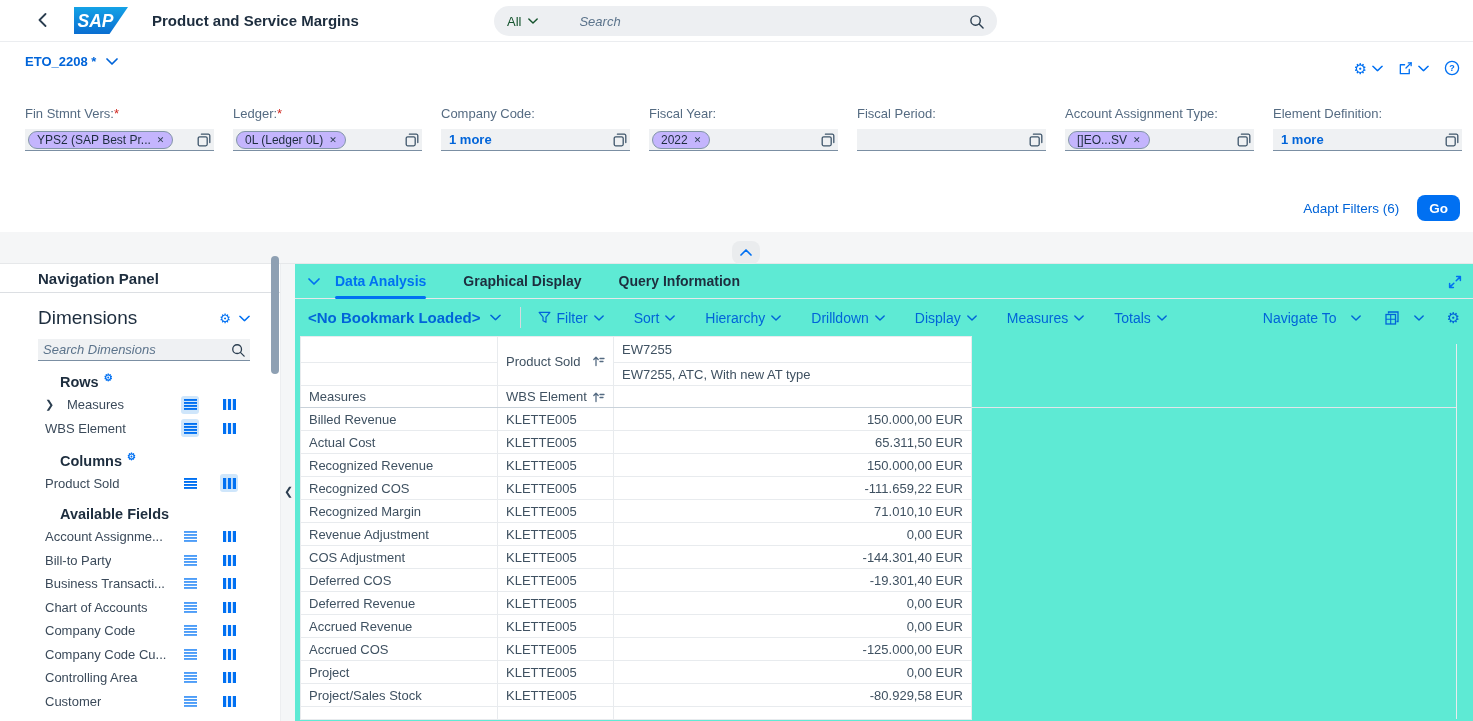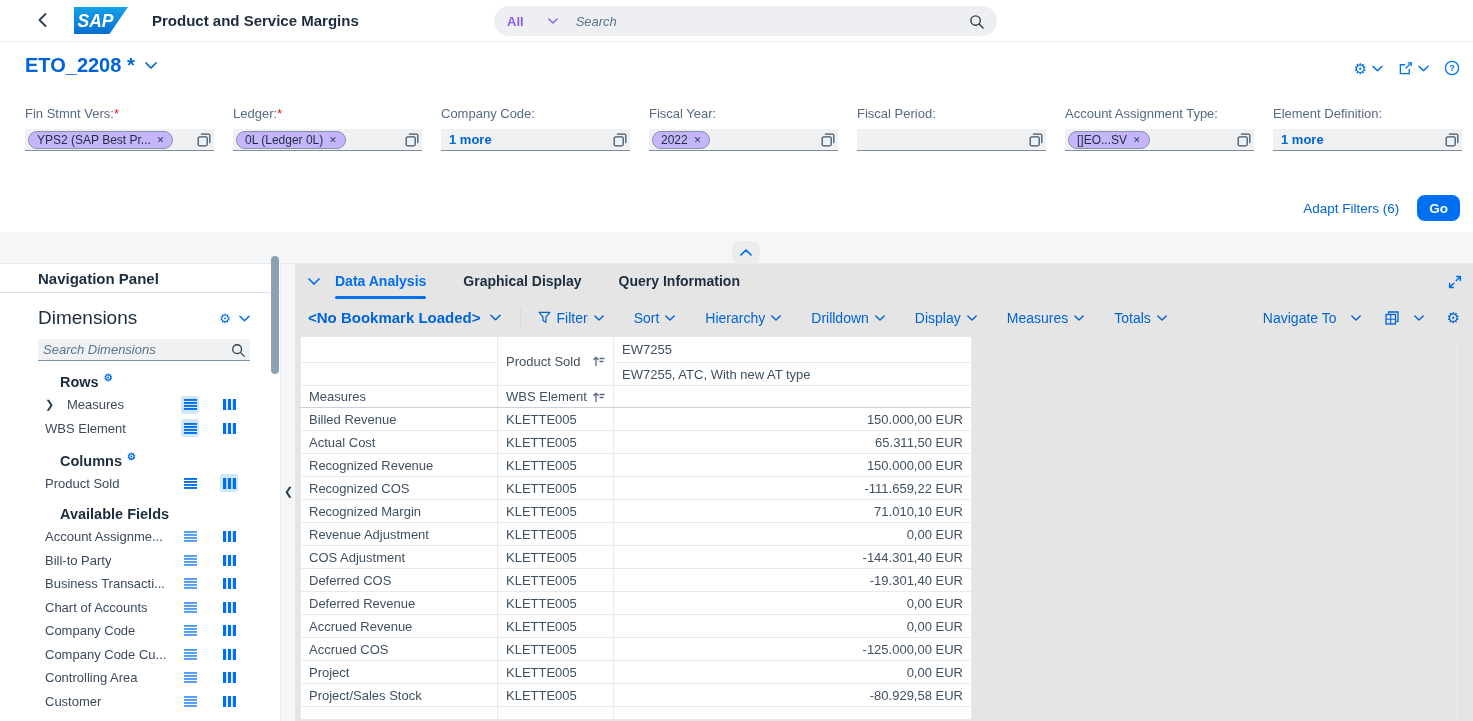--- a/index.html
+++ b/index.html
@@ -11,31 +11,31 @@
   svg { display:block; }
 
   
   .shell { position:absolute; top:0; left:0; right:0; height:42px; background:#fff;
            border-bottom:1px solid #ebedf0; }
   .shell-back { position:absolute; left:38px; top:13px; color:#2b3e50; cursor:pointer; }
   .logo { position:absolute; left:74px; top:7px; }
   .shell-title { position:absolute; left:152px; top:12px; font-size:15px; font-weight:700; color:#1d2d3e; }
   .search { position:absolute; left:494px; top:6px; width:503px; height:30px; background:#edeff2;
             border-radius:16px; display:flex; align-items:center; padding:0 13px; }
-  .scope { display:flex; align-items:center; gap:24px; font-size:13px; color:#8b5cf6; cursor:pointer;font-weight:bold; }
-  .search-ph { margin-left:18px; font-style:italic; font-size:13px; color:#5b738b; flex:1; }
+  .scope { display:flex; align-items:center; gap:7px; font-size:13px; color:#14532d; cursor:pointer; }
+  .search-ph { margin-left:41px; font-style:italic; font-size:13px; color:#5b738b; flex:1; }
   .shell-icons { position:absolute; right:13px; top:0; height:42px; display:flex; align-items:center; gap:21px; }
   .shell-ic { color:#2b3e50; cursor:pointer; }
   .avatar { width:28px; height:28px; border-radius:50%; background:#cfe6fb; color:#0062c3;
             font-size:12px; font-weight:700; display:flex; align-items:center; justify-content:center; cursor:pointer; }
 
   
   .pagehead { position:absolute; top:42px; left:0; right:0; height:190px; background:#fff; }
   .variant { position:absolute; left:25px; top:12px; display:flex; align-items:center; gap:10px;
-             color:#0064d9; font-size:20px; font-weight:700; cursor:pointer; }
+             color:#0064d9; font-size:13px; font-weight:700; cursor:pointer; }
   .head-actions { position:absolute; right:13px; top:18px; display:flex; align-items:center; gap:15px; color:#0070f2; }
   .ha-group { display:flex; align-items:center; gap:5px; cursor:pointer; }
   .gear-glyph { font-size:15px; line-height:1; }
   .filters { position:absolute; left:25px; right:11px; top:64px; display:grid;
              grid-template-columns:repeat(7,1fr); column-gap:19px; }
   .f-label { font-size:13px; color:#556b82; height:18px; white-space:nowrap; overflow:hidden; }
   .f-star { color:#d0271f; }
   .f-field { margin-top:5px; height:22px; background:#eff1f3; border-bottom:1px solid #7b8fa3;
              display:flex; align-items:center; padding:0 3px; }
   .token { display:inline-flex; align-items:center; gap:6px; max-width:calc(100% - 26px);
@@ -50,21 +50,21 @@
             font-size:13.5px; font-weight:700; font-family:inherit; cursor:pointer; }
 
   
   .band { position:absolute; top:232px; left:0; right:0; height:32px; background:#f5f6f7;
           border-bottom:1px solid #e6e8ea; }
   .band-btn { position:absolute; left:732px; top:9px; width:28px; height:23px; background:#eaecee;
               border:none; border-radius:8px; display:flex; align-items:center; justify-content:center;
               color:#0070f2; cursor:pointer; }
 
   
-  .main { position:absolute; top:264px; left:0; right:0; bottom:0; display:flex; background:#e5e5e5; }
+  .main { position:absolute; top:264px; left:0; right:0; bottom:0; display:flex; background:#5eead4; }
 
   
   .np { width:280px; flex:none; position:relative; background:#fff; }
   .np-title { height:29px; display:flex; align-items:center; padding-left:38px; font-size:15px;
               font-weight:700; color:#1d2d3e; border-bottom:1px solid #dcdfe3; }
   .np-scroll { position:absolute; right:1px; top:-8px; width:8px; height:118px; background:#8ea0b3; border-radius:4px; }
   .dim-row { margin:14px 30px 0 38px; display:flex; align-items:center; }
   .dim-title { font-size:19px; color:#1d2d3e; flex:1; }
   .dim-icons { display:flex; align-items:center; gap:8px; color:#0070f2; cursor:pointer; }
   .np-search { margin:10px 30px 0 38px; height:22px; background:#eff1f3; border-bottom:1px solid #7b8fa3;

